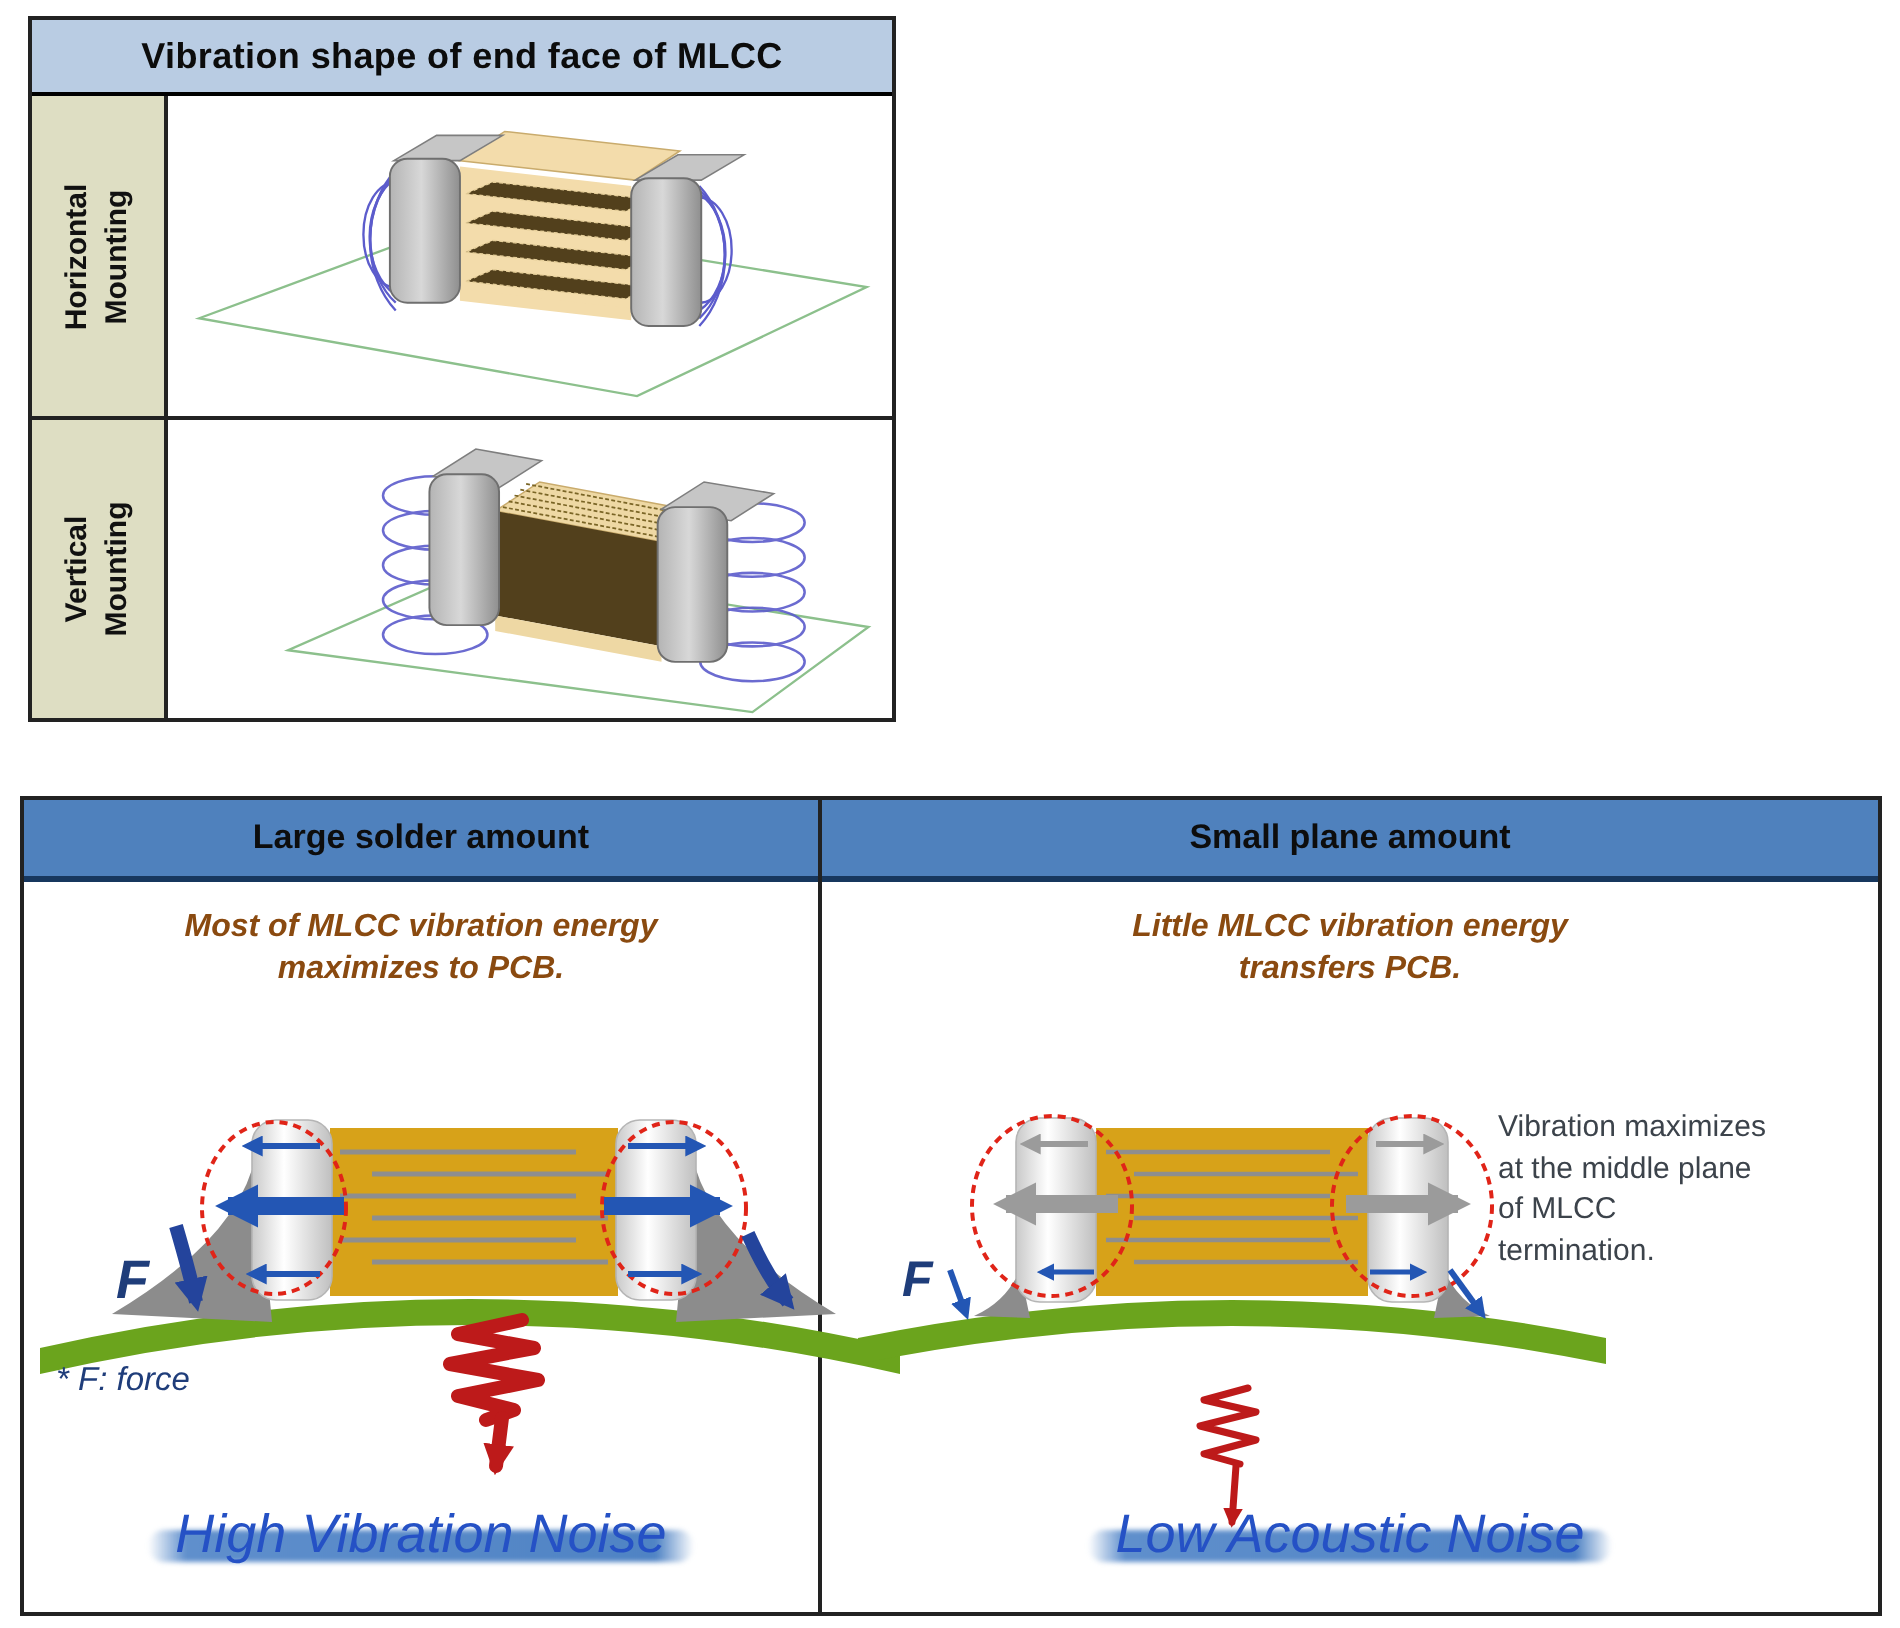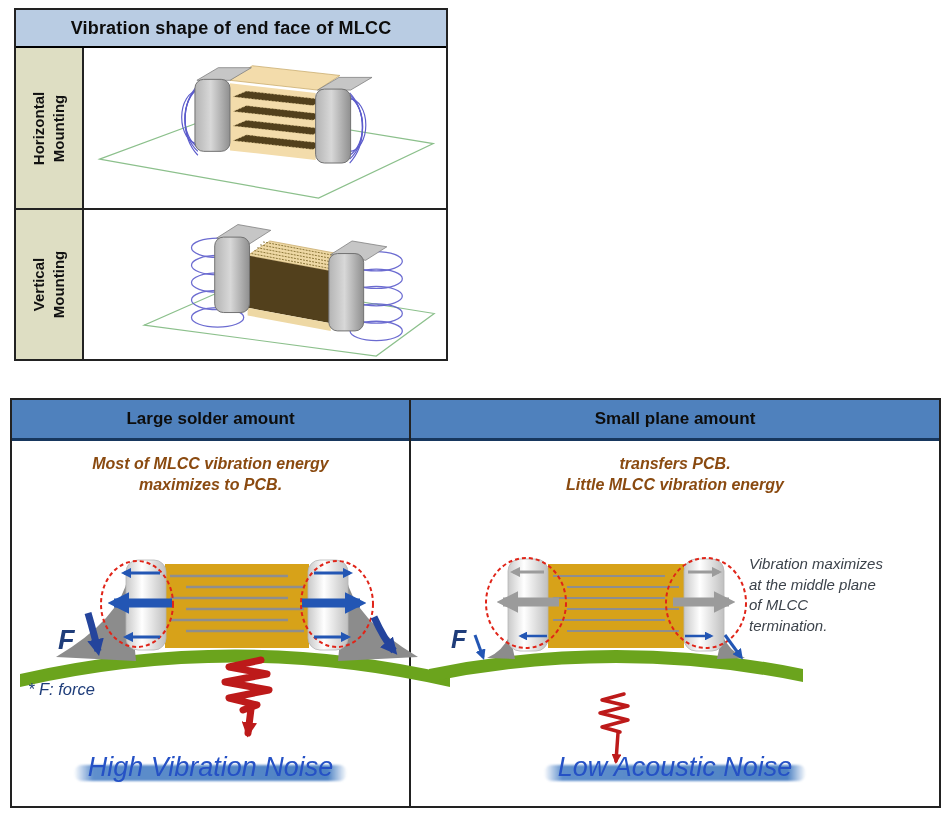--- a/index.html
+++ b/index.html
@@ -38,21 +38,21 @@
     font-weight:700; font-size:17px; color:#0d0d0d;
   }
   .desc {
     position:absolute; left:0; right:0; top:54px; text-align:center;
     font-style:italic; font-weight:700; font-size:16px; line-height:1.3; color:#8a4a10;
   }
   .desc span { display:block; }
   .diagram { position:absolute; left:0; top:147px; }
   .annotation {
     position:absolute; left:338px; top:154px; width:136px;
-    font-style:italic; font-size:15px; line-height:1.38; color:#3c434b;
+    font-size:15px; line-height:1.38; color:#3c434b;
   }
   .result-wrap { position:absolute; left:0; right:0; top:352px; text-align:center; z-index:2; }
   .result {
     position:relative; display:inline-block; padding:0 12px;
     font-style:italic; font-size:27px; color:#2551c5; white-space:nowrap;
   }
   .result .band {
     position:absolute; left:-2px; right:-2px; top:13px; height:16px; z-index:-1;
     border-radius:8px; filter:blur(1.2px);
     background:linear-gradient(90deg, rgba(95,143,204,0) 0%, #5f8fcc 7%, #4f83c4 93%, rgba(95,143,204,0) 100%);
@@ -255,22 +255,22 @@
       <span class="result">
         <span class="band"></span>
         <span>High Vibration Noise</span>
       </span>
     </div>
   </div>
 
   <div class="panel right">
     <div class="panel-header">Small plane amount</div>
     <div class="desc">
+      <span>Little MLCC vibration energy</span>
       <span>transfers PCB.</span>
-      <span>Little MLCC vibration energy</span>
     </div>
 
     <svg class="diagram" width="477" height="232" viewBox="0 0 477 232">
       <defs>
         <linearGradient id="r-tg" x1="0" y1="0" x2="1" y2="0">
           <stop offset="0" stop-color="#c9c9c9"></stop>
             <stop offset="0.4" stop-color="#ffffff"></stop>
             <stop offset="1" stop-color="#bfbfbf"></stop>
         </linearGradient>
         <marker id="r-mb" viewBox="0 0 10 10" refX="7" refY="5" markerWidth="3.5" markerHeight="3.5" orient="auto">

